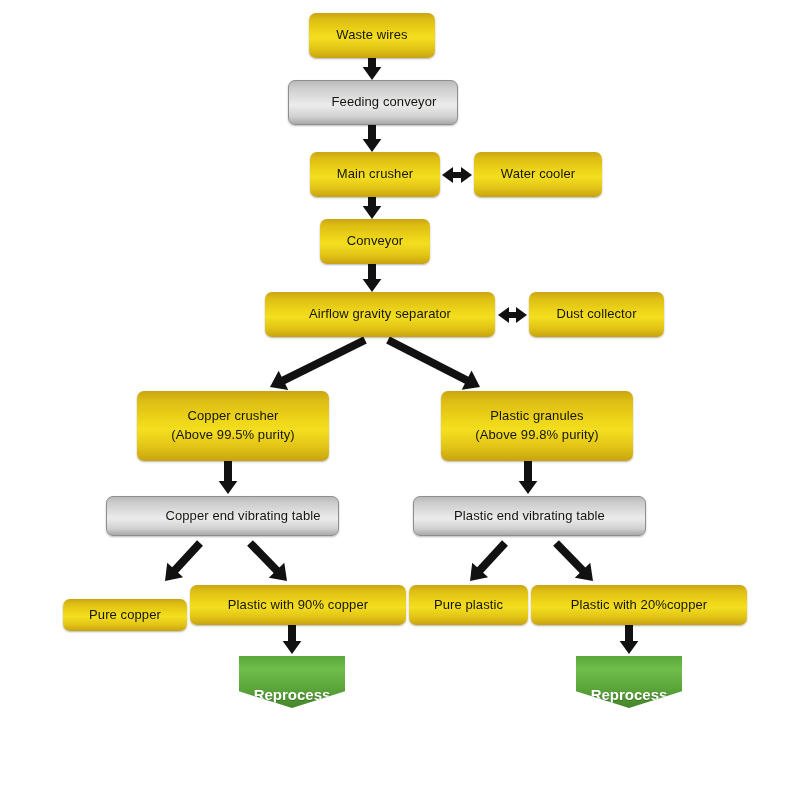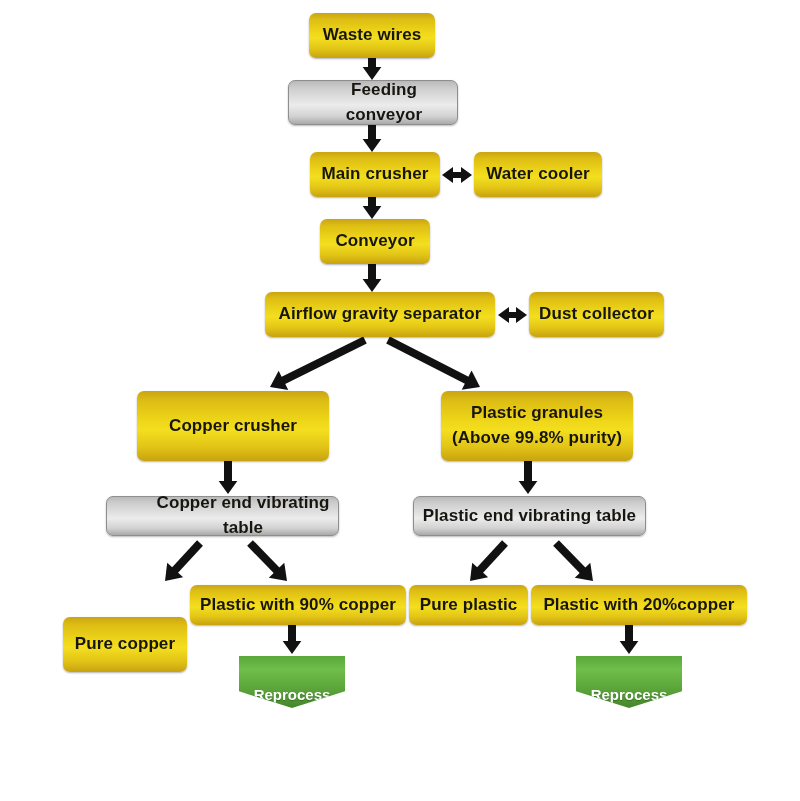--- a/index.html
+++ b/index.html
@@ -25,26 +25,25 @@
   
   .node {
     position: absolute;
     box-sizing: border-box;
     display: flex;
     flex-direction: column;
     align-items: center;
     justify-content: center;
     text-align: center;
     border-radius: 7px;
-    font-size: 17px;
+    font-size: 13px;
     color: #16150f;
     line-height: 1.45;
     letter-spacing: .1px;
     z-index: 3;
-    font-weight: bold;
   }
 
   .node.yellow {
     background: linear-gradient(to bottom,
         #c9a512 0%,
         #ddbd14 14%,
         #efd719 44%,
         #f3de1f 56%,
         #e2c416 80%,
         #c7a310 100%);
@@ -188,32 +187,33 @@
         <span>Conveyor</span>
       </div>
       <div class="node yellow" style="left: 265px; top: 292px; width: 230px; height: 45px;">
         <span>Airflow gravity separator</span>
       </div>
       <div class="node yellow" style="left: 529px; top: 292px; width: 135px; height: 45px;">
         <span>Dust collector</span>
       </div>
       <div class="node yellow" style="left: 137px; top: 391px; width: 192px; height: 70px;">
         <span>Copper crusher</span>
+        <span class="line2">(Above 99.5% purity)</span>
       </div>
       <div class="node yellow" style="left: 441px; top: 391px; width: 192px; height: 70px;">
         <span>Plastic granules</span>
         <span class="line2">(Above 99.8% purity)</span>
       </div>
       <div class="node gray" style="left: 106px; top: 496px; width: 233px; height: 40px; padding-left: 41px;">
         <span>Copper end vibrating table</span>
       </div>
       <div class="node gray" style="left: 413px; top: 496px; width: 233px; height: 40px;">
         <span>Plastic end vibrating table</span>
       </div>
-      <div class="node yellow" style="left: 63px; top: 617px; width: 124px; height: 55px;">
+      <div class="node yellow" style="left: 63px; top: 599px; width: 124px; height: 32px;">
         <span>Pure copper</span>
       </div>
       <div class="node yellow" style="left: 190px; top: 585px; width: 216px; height: 40px;">
         <span>Plastic with 90% copper</span>
       </div>
       <div class="node yellow" style="left: 409px; top: 585px; width: 119px; height: 40px;">
         <span>Pure plastic</span>
       </div>
       <div class="node yellow" style="left: 531px; top: 585px; width: 216px; height: 40px;">
         <span>Plastic with 20%copper</span>

